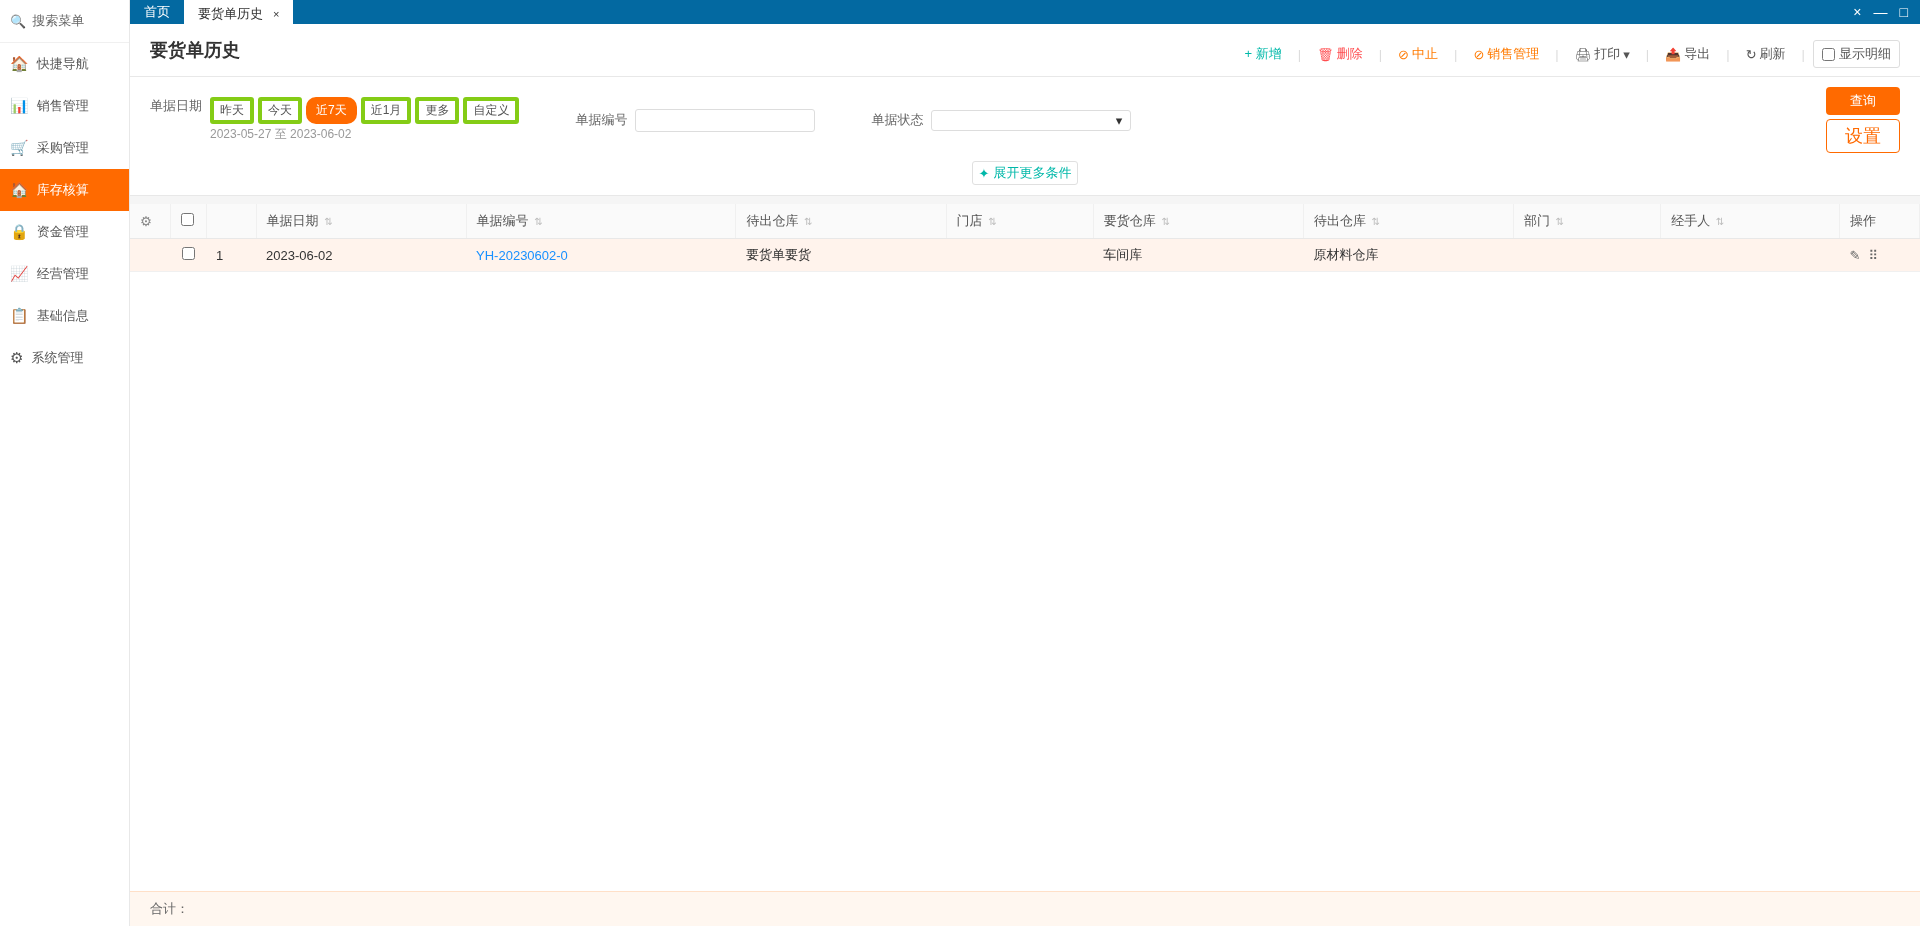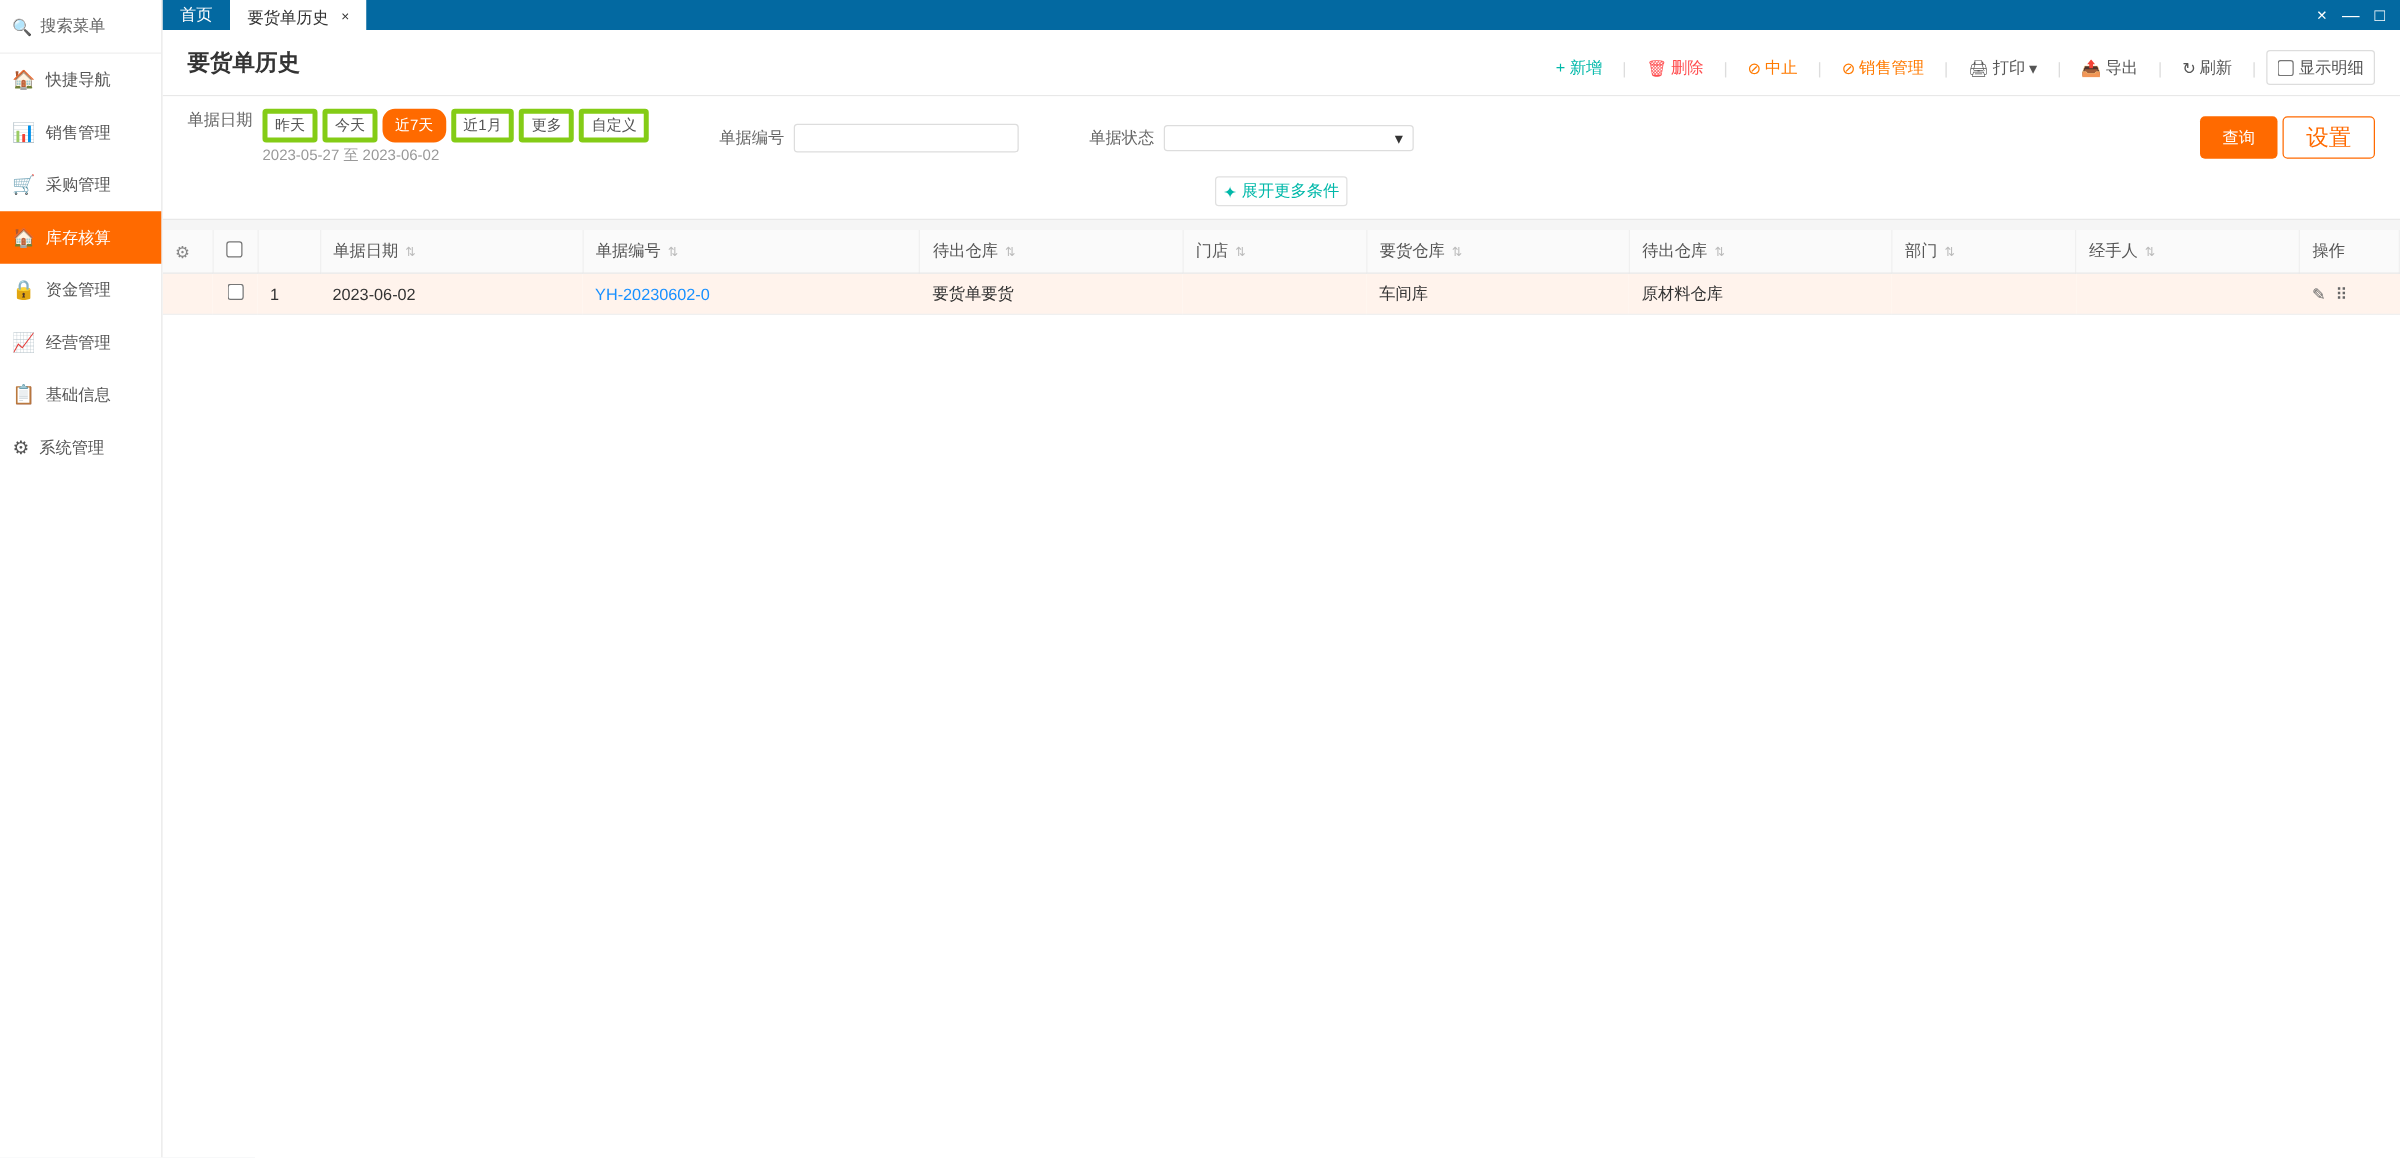--- a/index.html
+++ b/index.html
@@ -216,21 +216,21 @@
       cursor: pointer;
       font-size: 13px;
       padding: 2px 6px;
       border: 1px solid #e0e0e0;
       border-radius: 3px;
       background: #fff;
       margin: 0 auto;
     }
     .action-btns {
       display: flex;
-      flex-direction: row;
+      flex-direction: column;
       gap: 4px;
       margin-left: auto;
     }
     .query-btn {
       background: #ff6a00;
       color: #fff;
       border: none;
       border-radius: 4px;
       padding: 5px 18px;
       cursor: pointer;
@@ -549,15 +549,18 @@
               <div class="table-actions">
                 <span class="action-icon">✎</span>
                 <span class="action-icon">⠿</span>
               </div>
             </td>
           </tr>
         </tbody>
       </table>
     </div>
 
+    <div class="footer-summary">
+      <span>合计：</span>
+    </div>
 
   </div>
 </div>
 
 </body></html>

